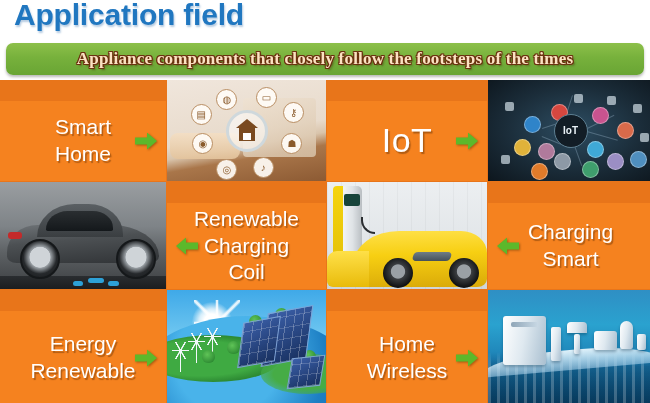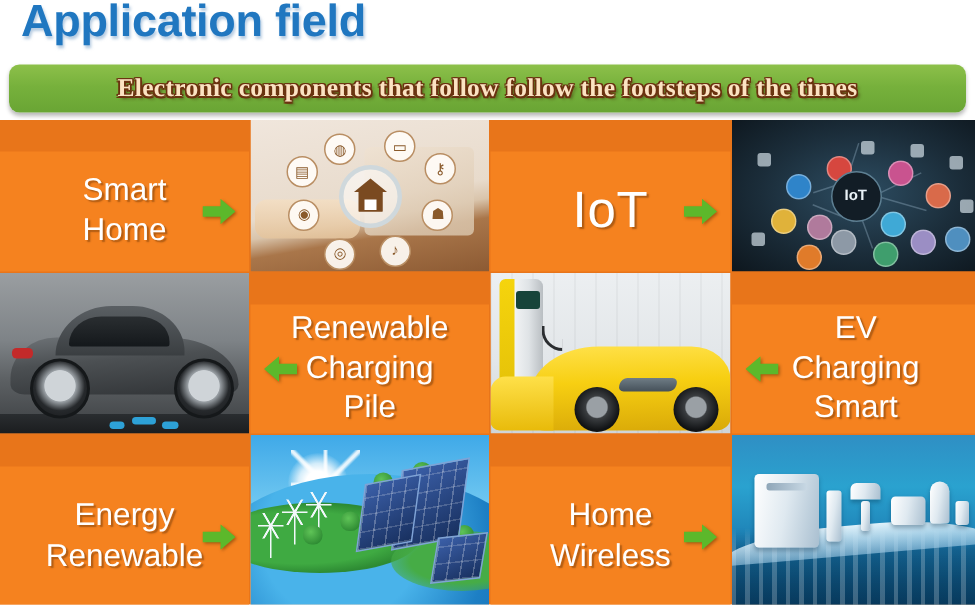--- a/index.html
+++ b/index.html
@@ -323,21 +323,21 @@
   }
 </style>
 </head>
 <body>
 
 <div class="slide">
 
   <div class="title">Application field</div>
 
   <div class="banner">
-    <div class="banner-text">Electronic components that follow follow the footsteps of the times</div>
+    <div class="banner-text">Appliance components that closely follow the footsteps of the times</div>
   </div>
 
   <div class="grid">
 
     <div class="cell label-cell">
       <div class="label-text">
         <div>Smart</div>
         <div>Home</div>
       </div>
       <span class="arrow right">
@@ -418,21 +418,21 @@
         <div class="wave v1"></div>
         <div class="wave v2"></div>
         <div class="wave v3"></div>
       </div>
     </div>
 
     <div class="cell label-cell">
       <div class="label-text">
         <div>Renewable</div>
         <div>Charging</div>
-        <div>Pile</div>
+        <div>Coil</div>
       </div>
       <span class="arrow left">
         <svg viewBox="0 0 22 17">
             <path d="M22 5 L10 5 L10 0 L0 8.5 L10 17 L10 12 L22 12 Z" fill="#5cb82b"></path>
           </svg>
       </span>
     </div>
 
     <div class="cell">
       <div class="photo ph-ev">
@@ -445,21 +445,20 @@
           <div class="wscreen"></div>
         </div>
         <div class="ycar-front"></div>
         <div class="ywheel a"></div>
         <div class="ywheel b"></div>
       </div>
     </div>
 
     <div class="cell label-cell">
       <div class="label-text">
-        <div>EV</div>
         <div>Charging</div>
         <div>Smart</div>
       </div>
       <span class="arrow left">
         <svg viewBox="0 0 22 17">
             <path d="M22 5 L10 5 L10 0 L0 8.5 L10 17 L10 12 L22 12 Z" fill="#5cb82b"></path>
           </svg>
       </span>
     </div>
 

